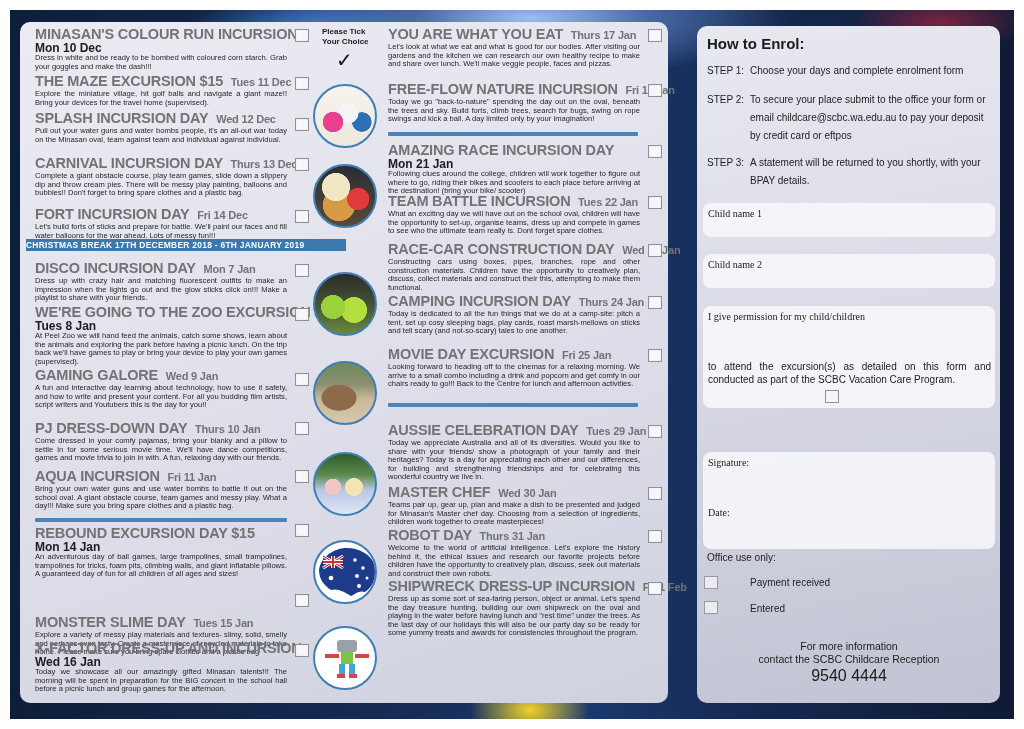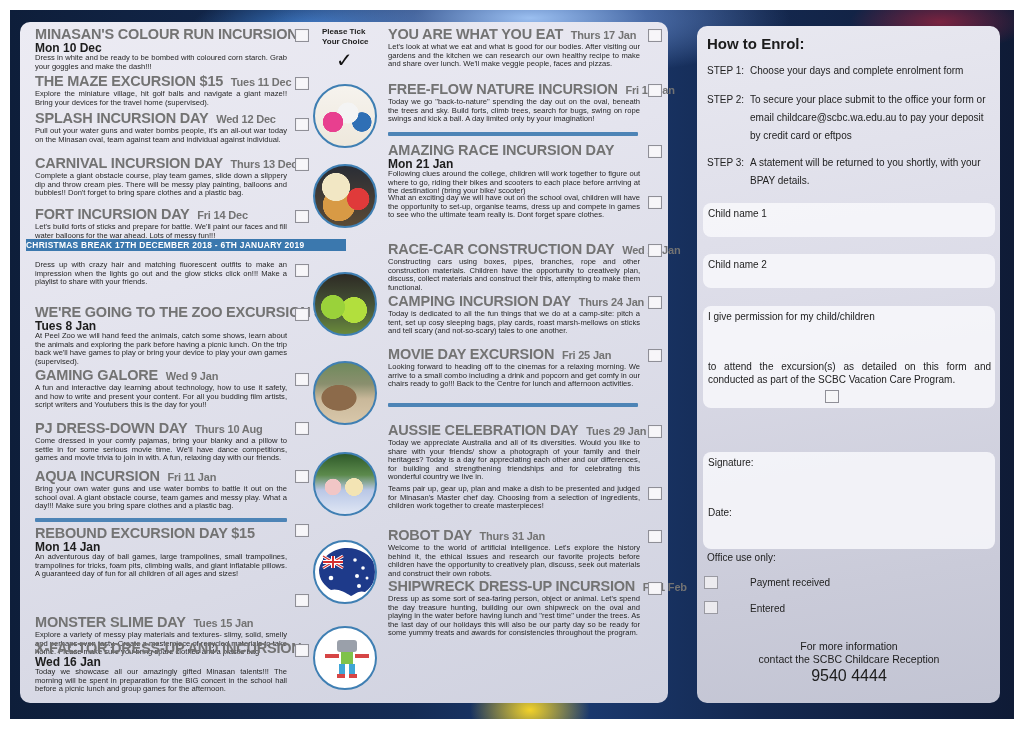--- a/index.html
+++ b/index.html
@@ -58,21 +58,21 @@
   
   .enrol-title { position: absolute; left: 707px; top: 35px; font-family: "Liberation Sans", sans-serif; font-weight: bold; font-size: 15px; color: #1c1c1c; }
   .step { position: absolute; left: 707px; width: 290px; font-family: "Liberation Sans", sans-serif; font-size: 10px; line-height: 18px; color: #222; }
   .step .lbl { position: absolute; left: 0; top: 0; }
   .step .txt { position: absolute; left: 43px; top: 0; width: 245px; }
 
   .field {
     position: absolute; left: 703px; width: 292px; background: rgba(248,248,252,0.85);
     border-radius: 8px; font-family: "Liberation Sans", sans-serif; font-size: 10px; color: #222;
   }
-  .field .lab { position: absolute; left: 5px; top: 5px; }
+  .field .lab { position: absolute; left: 5px; top: 5px; font-family: Liberation Serif, serif; }
   .perm-text2 { position: absolute; left: 5px; top: 54px; width: 283px; text-align: justify; line-height: 13px; }
   .perm-box { position: absolute; left: 122px; top: 84px; width: 14px; height: 13px; border: 1px solid #8f8f97; background: #f6f6f8; }
 
   .office { position: absolute; left: 707px; font-family: "Liberation Sans", sans-serif; font-size: 10px; color: #222; }
   .office-box { position: absolute; width: 14px; height: 13px; border: 1px solid #9a9aa2; background: #ecebef; }
 
   .contact { position: absolute; left: 703px; width: 292px; text-align: center; font-family: "Liberation Sans", sans-serif; color: #1c1c1c; }
   .contact .l1 { font-size: 10.5px; line-height: 13px; }
   .contact .phone { font-size: 16px; line-height: 20px; }
 </style>
@@ -100,33 +100,34 @@
   <div class="event" style="top:129px">
     <div class="ev-title"><span>CARNIVAL INCURSION DAY</span>&nbsp; <span class="ev-date">Thurs 13 Dec</span></div>
     <div class="ev-desc">Complete a giant obstacle course, play team games, slide down a slippery dip and throw cream pies. There will be messy play painting, balloons and bubbles!! Don't forget to bring spare clothes and a plastic bag.</div>
   </div>
   <div class="event" style="top:180px">
     <div class="ev-title"><span>FORT INCURSION DAY</span>&nbsp; <span class="ev-date">Fri 14 Dec</span></div>
     <div class="ev-desc">Let's build forts of sticks and prepare for battle. We'll paint our faces and fill water balloons for the war ahead. Lots of messy fun!!!</div>
   </div>
 
   <div class="event" style="top:234px">
+    <div class="ev-title"><span>DISCO INCURSION DAY</span>&nbsp; <span class="ev-date">Mon 7 Jan</span></div>
     <div class="ev-desc">Dress up with crazy hair and matching fluorescent outfits to make an impression when the lights go out and the glow sticks click on!!! Make a playlist to share with your friends.</div>
   </div>
   <div class="event" style="top:278px">
     <div class="ev-title">WE'RE GOING TO THE ZOO EXCURSION $15</div>
     <div class="ev-date-line">Tues 8 Jan</div>
     <div class="ev-desc">At Peel Zoo we will hand feed the animals, catch some shows, learn about the animals and exploring the park before having a picnic lunch. On the trip back we'll have games to play or bring your device to play your own games (supervised).</div>
   </div>
   <div class="event" style="top:341px">
     <div class="ev-title"><span>GAMING GALORE</span>&nbsp; <span class="ev-date">Wed 9 Jan</span></div>
     <div class="ev-desc">A fun and interactive day learning about technology, how to use it safety, and how to write and present your content. For all you budding film artists, script writers and Youtubers this is the day for you!!</div>
   </div>
   <div class="event" style="top:394px">
-    <div class="ev-title"><span>PJ DRESS-DOWN DAY</span>&nbsp; <span class="ev-date">Thurs 10 Aug</span></div>
+    <div class="ev-title"><span>PJ DRESS-DOWN DAY</span>&nbsp; <span class="ev-date">Thurs 10 Jan</span></div>
     <div class="ev-desc">Come dressed in your comfy pajamas, bring your blanky and a pillow to settle in for some serious movie time. We'll have dance competitions, games and movie trivia to join in with. A fun, relaxing day with our friends.</div>
   </div>
   <div class="event" style="top:442px">
     <div class="ev-title"><span>AQUA INCURSION</span>&nbsp; <span class="ev-date">Fri 11 Jan</span></div>
     <div class="ev-desc">Bring your own water guns and use water bombs to battle it out on the school oval. A giant obstacle course, team games and messy play. What a day!!! Make sure you bring spare clothes and a plastic bag.</div>
   </div>
 
   <div class="event" style="top:499px">
     <div class="ev-title">REBOUND EXCURSION DAY $15</div>
     <div class="ev-date-line">Mon 14 Jan</div>
@@ -210,40 +211,42 @@
     <div class="ev-title"><span>FREE-FLOW NATURE INCURSION</span>&nbsp; <span class="ev-date">Fri 18 Jan</span></div>
     <div class="ev-desc">Today we go "back-to-nature" spending the day out on the oval, beneath the trees and sky. Build forts, climb trees, search for bugs, swing on rope swings and kick a ball. A day limited only by your imagination!</div>
   </div>
 
   <div class="event" style="top:116px">
     <div class="ev-title">AMAZING RACE INCURSION DAY</div>
     <div class="ev-date-line">Mon 21 Jan</div>
     <div class="ev-desc">Following clues around the college, children will work together to figure out where to go, riding their bikes and scooters to each place before arriving at the destination! (bring your bike/ scooter)</div>
   </div>
   <div class="event" style="top:167px">
+    <div class="ev-title"><span>TEAM BATTLE INCURSION</span>&nbsp; <span class="ev-date">Tues 22 Jan</span></div>
     <div class="ev-desc">What an exciting day we will have out on the school oval, children will have the opportunity to set-up, organise teams, dress up and compete in games to see who the ultimate team really is. Dont forget spare clothes.</div>
   </div>
   <div class="event" style="top:215px">
     <div class="ev-title"><span>RACE-CAR CONSTRUCTION DAY</span>&nbsp; <span class="ev-date">Wed 23 Jan</span></div>
     <div class="ev-desc">Constructing cars using boxes, pipes, branches, rope and other construction materials. Children have the opportunity to creatively plan, discuss, collect materials and construct their this, attempting to make them functional.</div>
   </div>
   <div class="event" style="top:267px">
     <div class="ev-title"><span>CAMPING INCURSION DAY</span>&nbsp; <span class="ev-date">Thurs 24 Jan</span></div>
     <div class="ev-desc">Today is dedicated to all the fun things that we do at a camp-site: pitch a tent, set up cosy sleeping bags, play cards, roast marsh-mellows on sticks and tell scary (and not-so-scary) tales to one another.</div>
   </div>
   <div class="event" style="top:320px">
     <div class="ev-title"><span>MOVIE DAY EXCURSION</span>&nbsp; <span class="ev-date">Fri 25 Jan</span></div>
     <div class="ev-desc">Looking forward to heading off to the cinemas for a relaxing morning. We arrive to a small combo including a drink and popcorn and get comfy in our chairs ready to go!!! Back to the Centre for lunch and afternoon activities.</div>
   </div>
 
   <div class="event" style="top:396px">
     <div class="ev-title"><span>AUSSIE CELEBRATION DAY</span>&nbsp; <span class="ev-date">Tues 29 Jan</span></div>
     <div class="ev-desc">Today we appreciate Australia and all of its diversities. Would you like to share with your friends/ show a photograph of your family and their heritages? Today is a day for appreciating each other and our differences, for building and strengthening friendships and for celebrating this wonderful country we live in.</div>
   </div>
   <div class="event" style="top:458px">
+    <div class="ev-title"><span>MASTER CHEF</span>&nbsp; <span class="ev-date">Wed 30 Jan</span></div>
     <div class="ev-desc">Teams pair up, gear up, plan and make a dish to be presented and judged for Minasan's Master chef day. Choosing from a selection of ingredients, children work together to create masterpieces!</div>
   </div>
   <div class="event" style="top:501px">
     <div class="ev-title"><span>ROBOT DAY</span>&nbsp; <span class="ev-date">Thurs 31 Jan</span></div>
     <div class="ev-desc">Welcome to the world of artificial intelligence. Let's explore the history behind it, the ethical issues and research our favorite projects before children have the opportunity to creatively plan, discuss, seek out materials and construct their own robots.</div>
   </div>
   <div class="event" style="top:552px">
     <div class="ev-title"><span>SHIPWRECK DRESS-UP INCURSION</span>&nbsp; <span class="ev-date">Fri 1 Feb</span></div>
     <div class="ev-desc">Dress up as some sort of sea-faring person, object or animal. Let's spend the day treasure hunting, building our own shipwreck on the oval and playing in the water before having lunch and "rest time" under the trees. As the last day of our holidays this will also be our party day so be ready for some yummy treats and awards for consistencies throughout the program.</div>
   </div>

